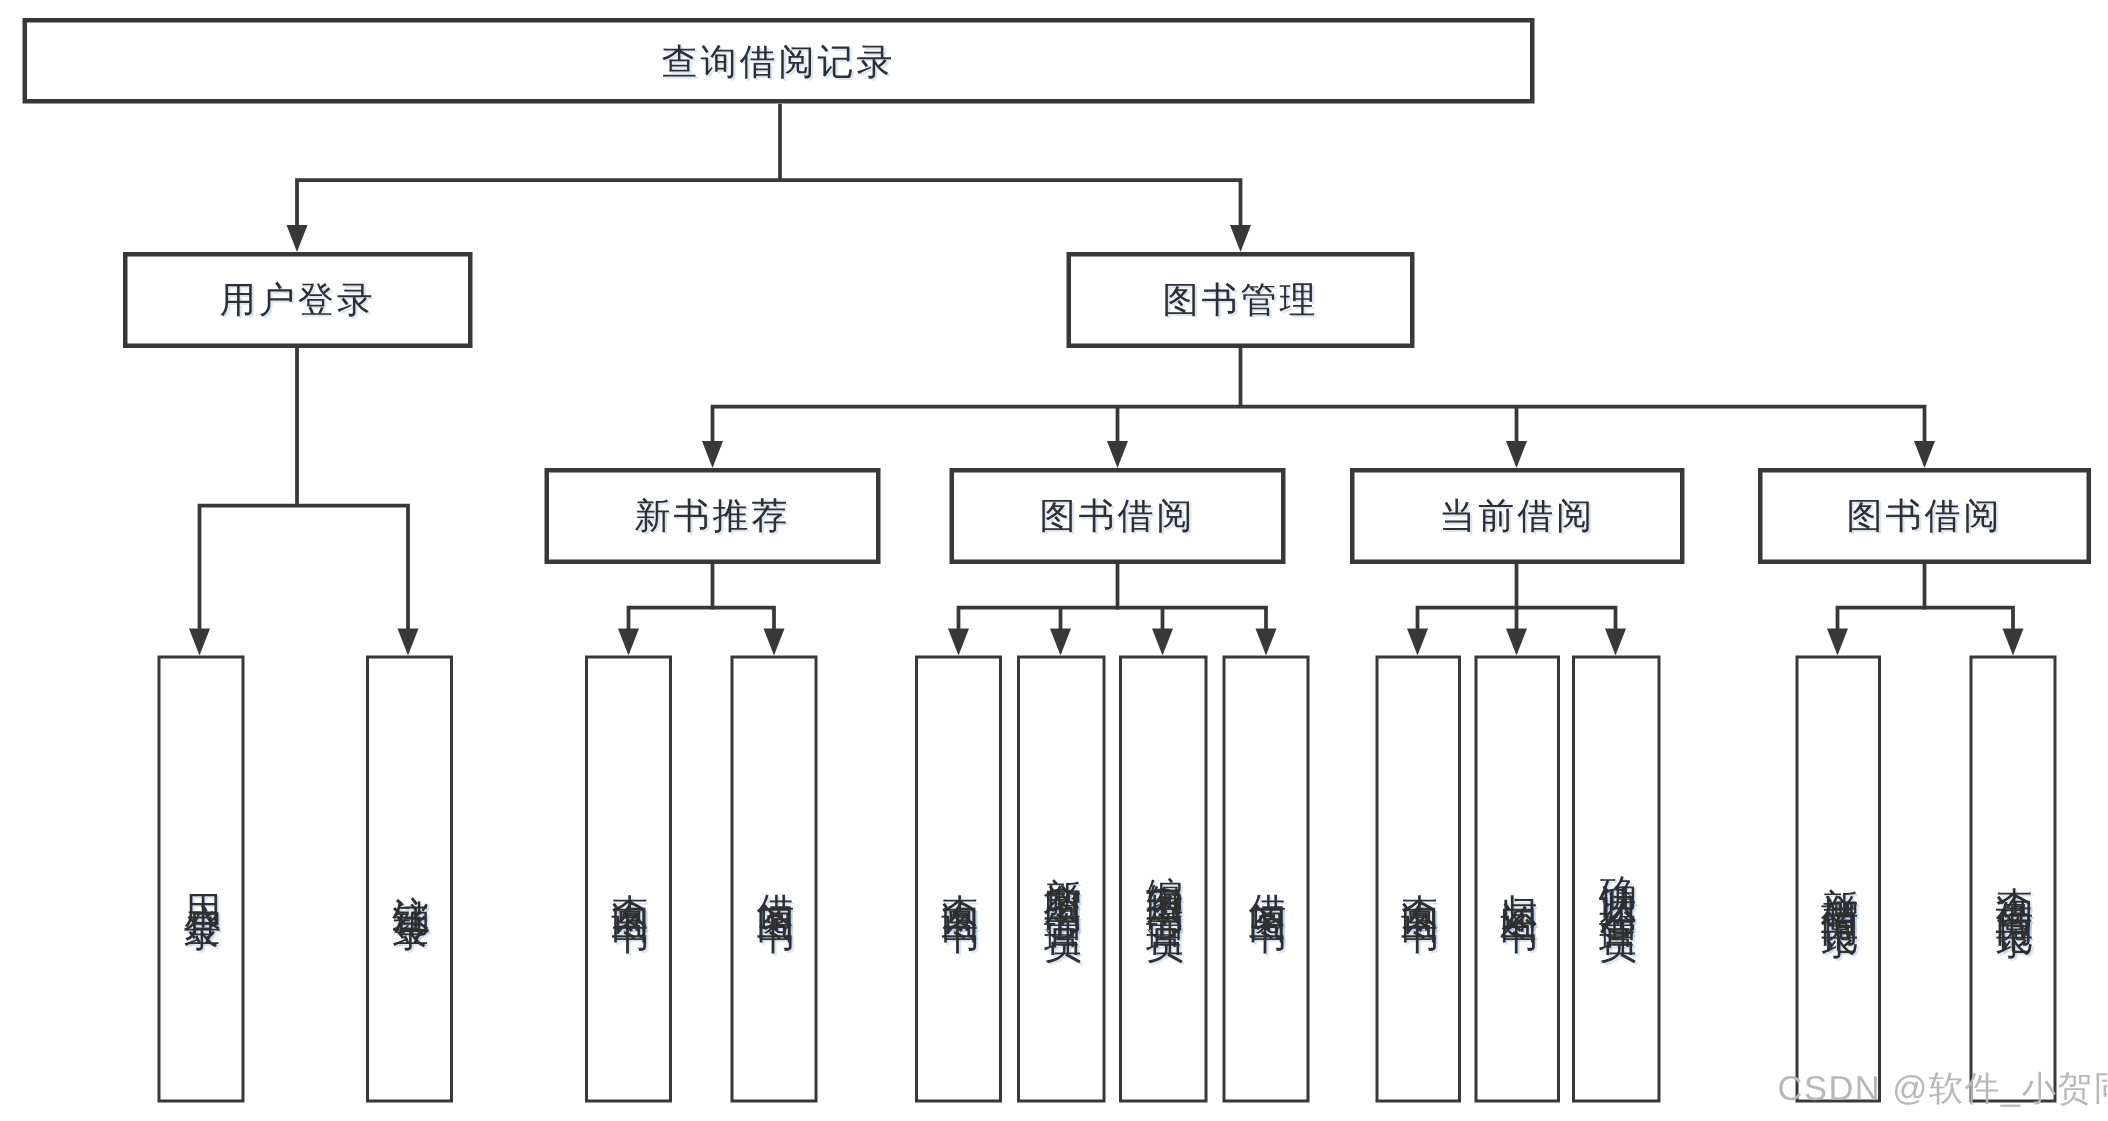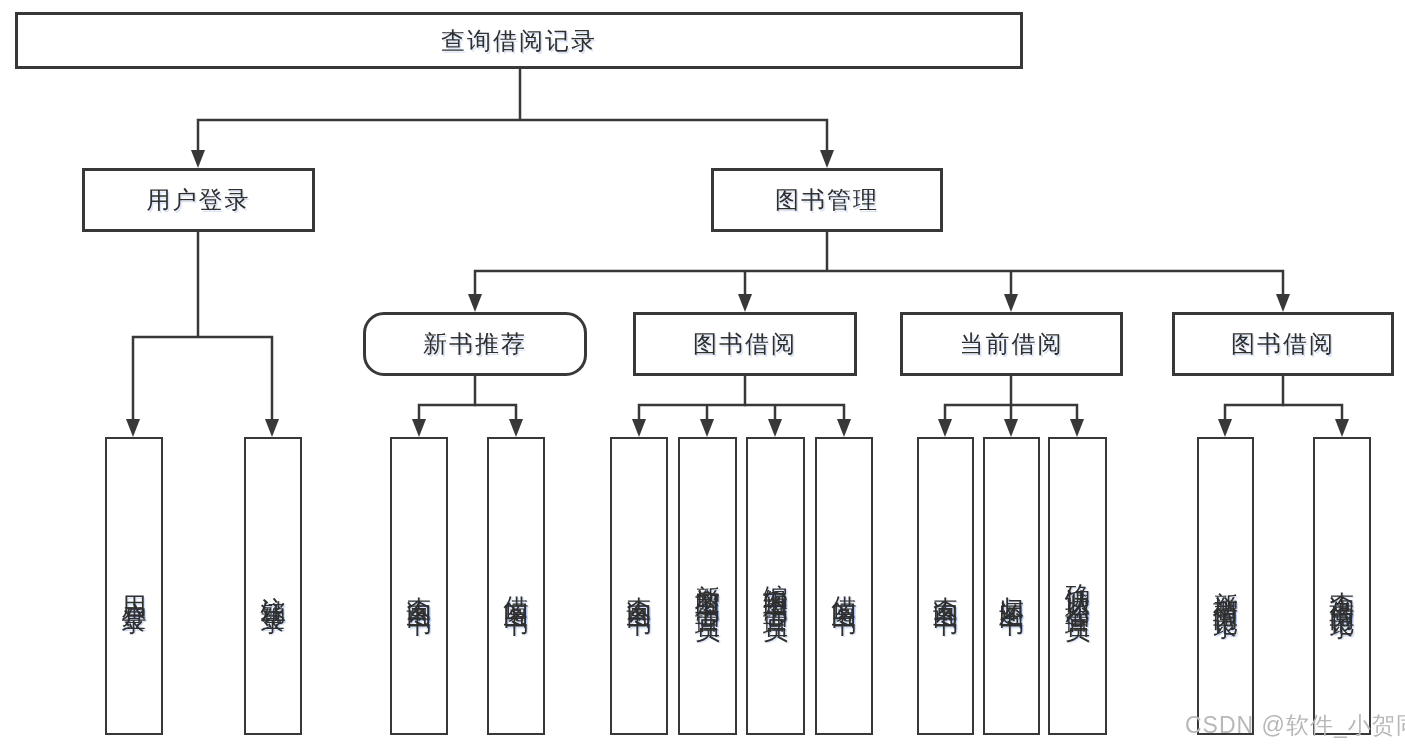--- a/index.html
+++ b/index.html
@@ -118,21 +118,21 @@
       <polygon points="1218,419 1232,419 1225,437"></polygon>
       <polygon points="1335,419 1349,419 1342,437"></polygon>
     </g>
   </svg>
 
   <div class="node root">查询借阅记录</div>
 
   <div class="node mid" style="left:82px;width:233px;">用户登录</div>
   <div class="node mid" style="left:711px;width:232px;">图书管理</div>
 
-  <div class="node sec" style="left:363px;width:224px;border-radius:21px;">新书推荐</div>
+  <div class="node sec" style="left:363px;width:224px;">新书推荐</div>
   <div class="node sec" style="left:633px;width:224px;">图书借阅</div>
   <div class="node sec" style="left:900px;width:223px;">当前借阅</div>
   <div class="node sec" style="left:1172px;width:222px;">图书借阅</div>
 
   <div class="node leaf" style="left:105px;">用户登录</div>
   <div class="node leaf" style="left:244px;">注销登录</div>
 
   <div class="node leaf" style="left:390px;">查询图书</div>
   <div class="node leaf" style="left:487px;">借阅图书</div>
 

